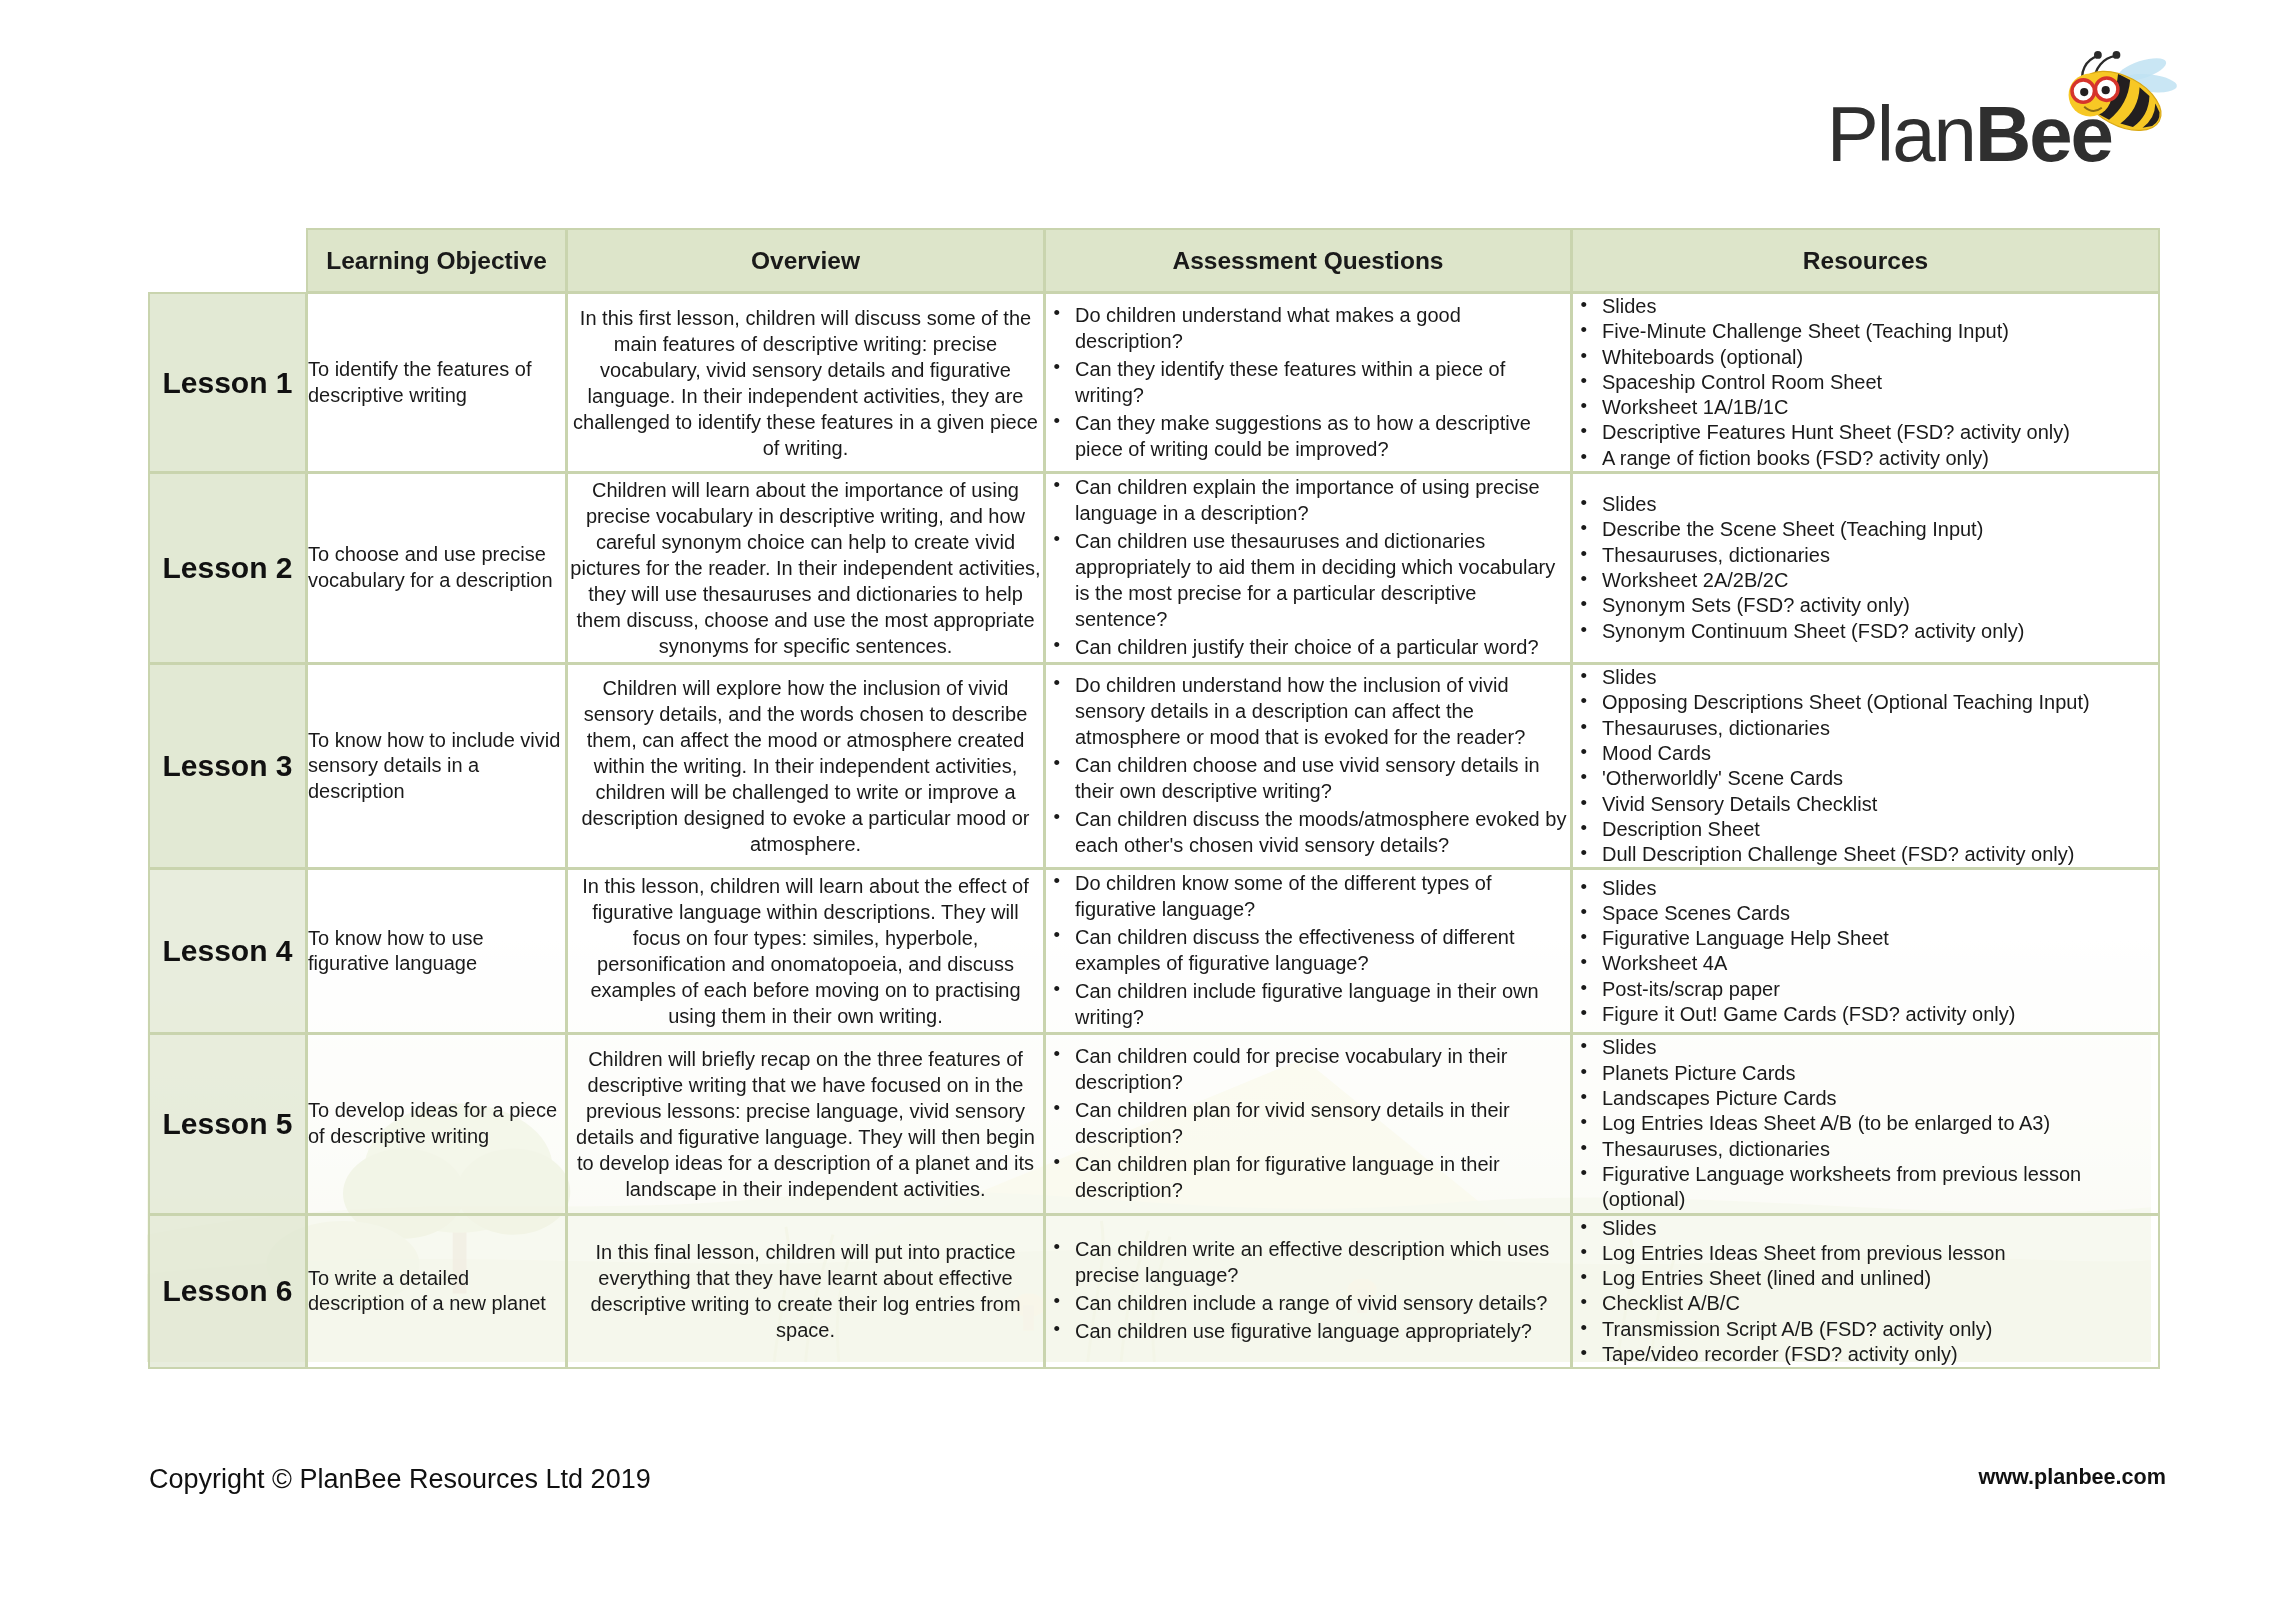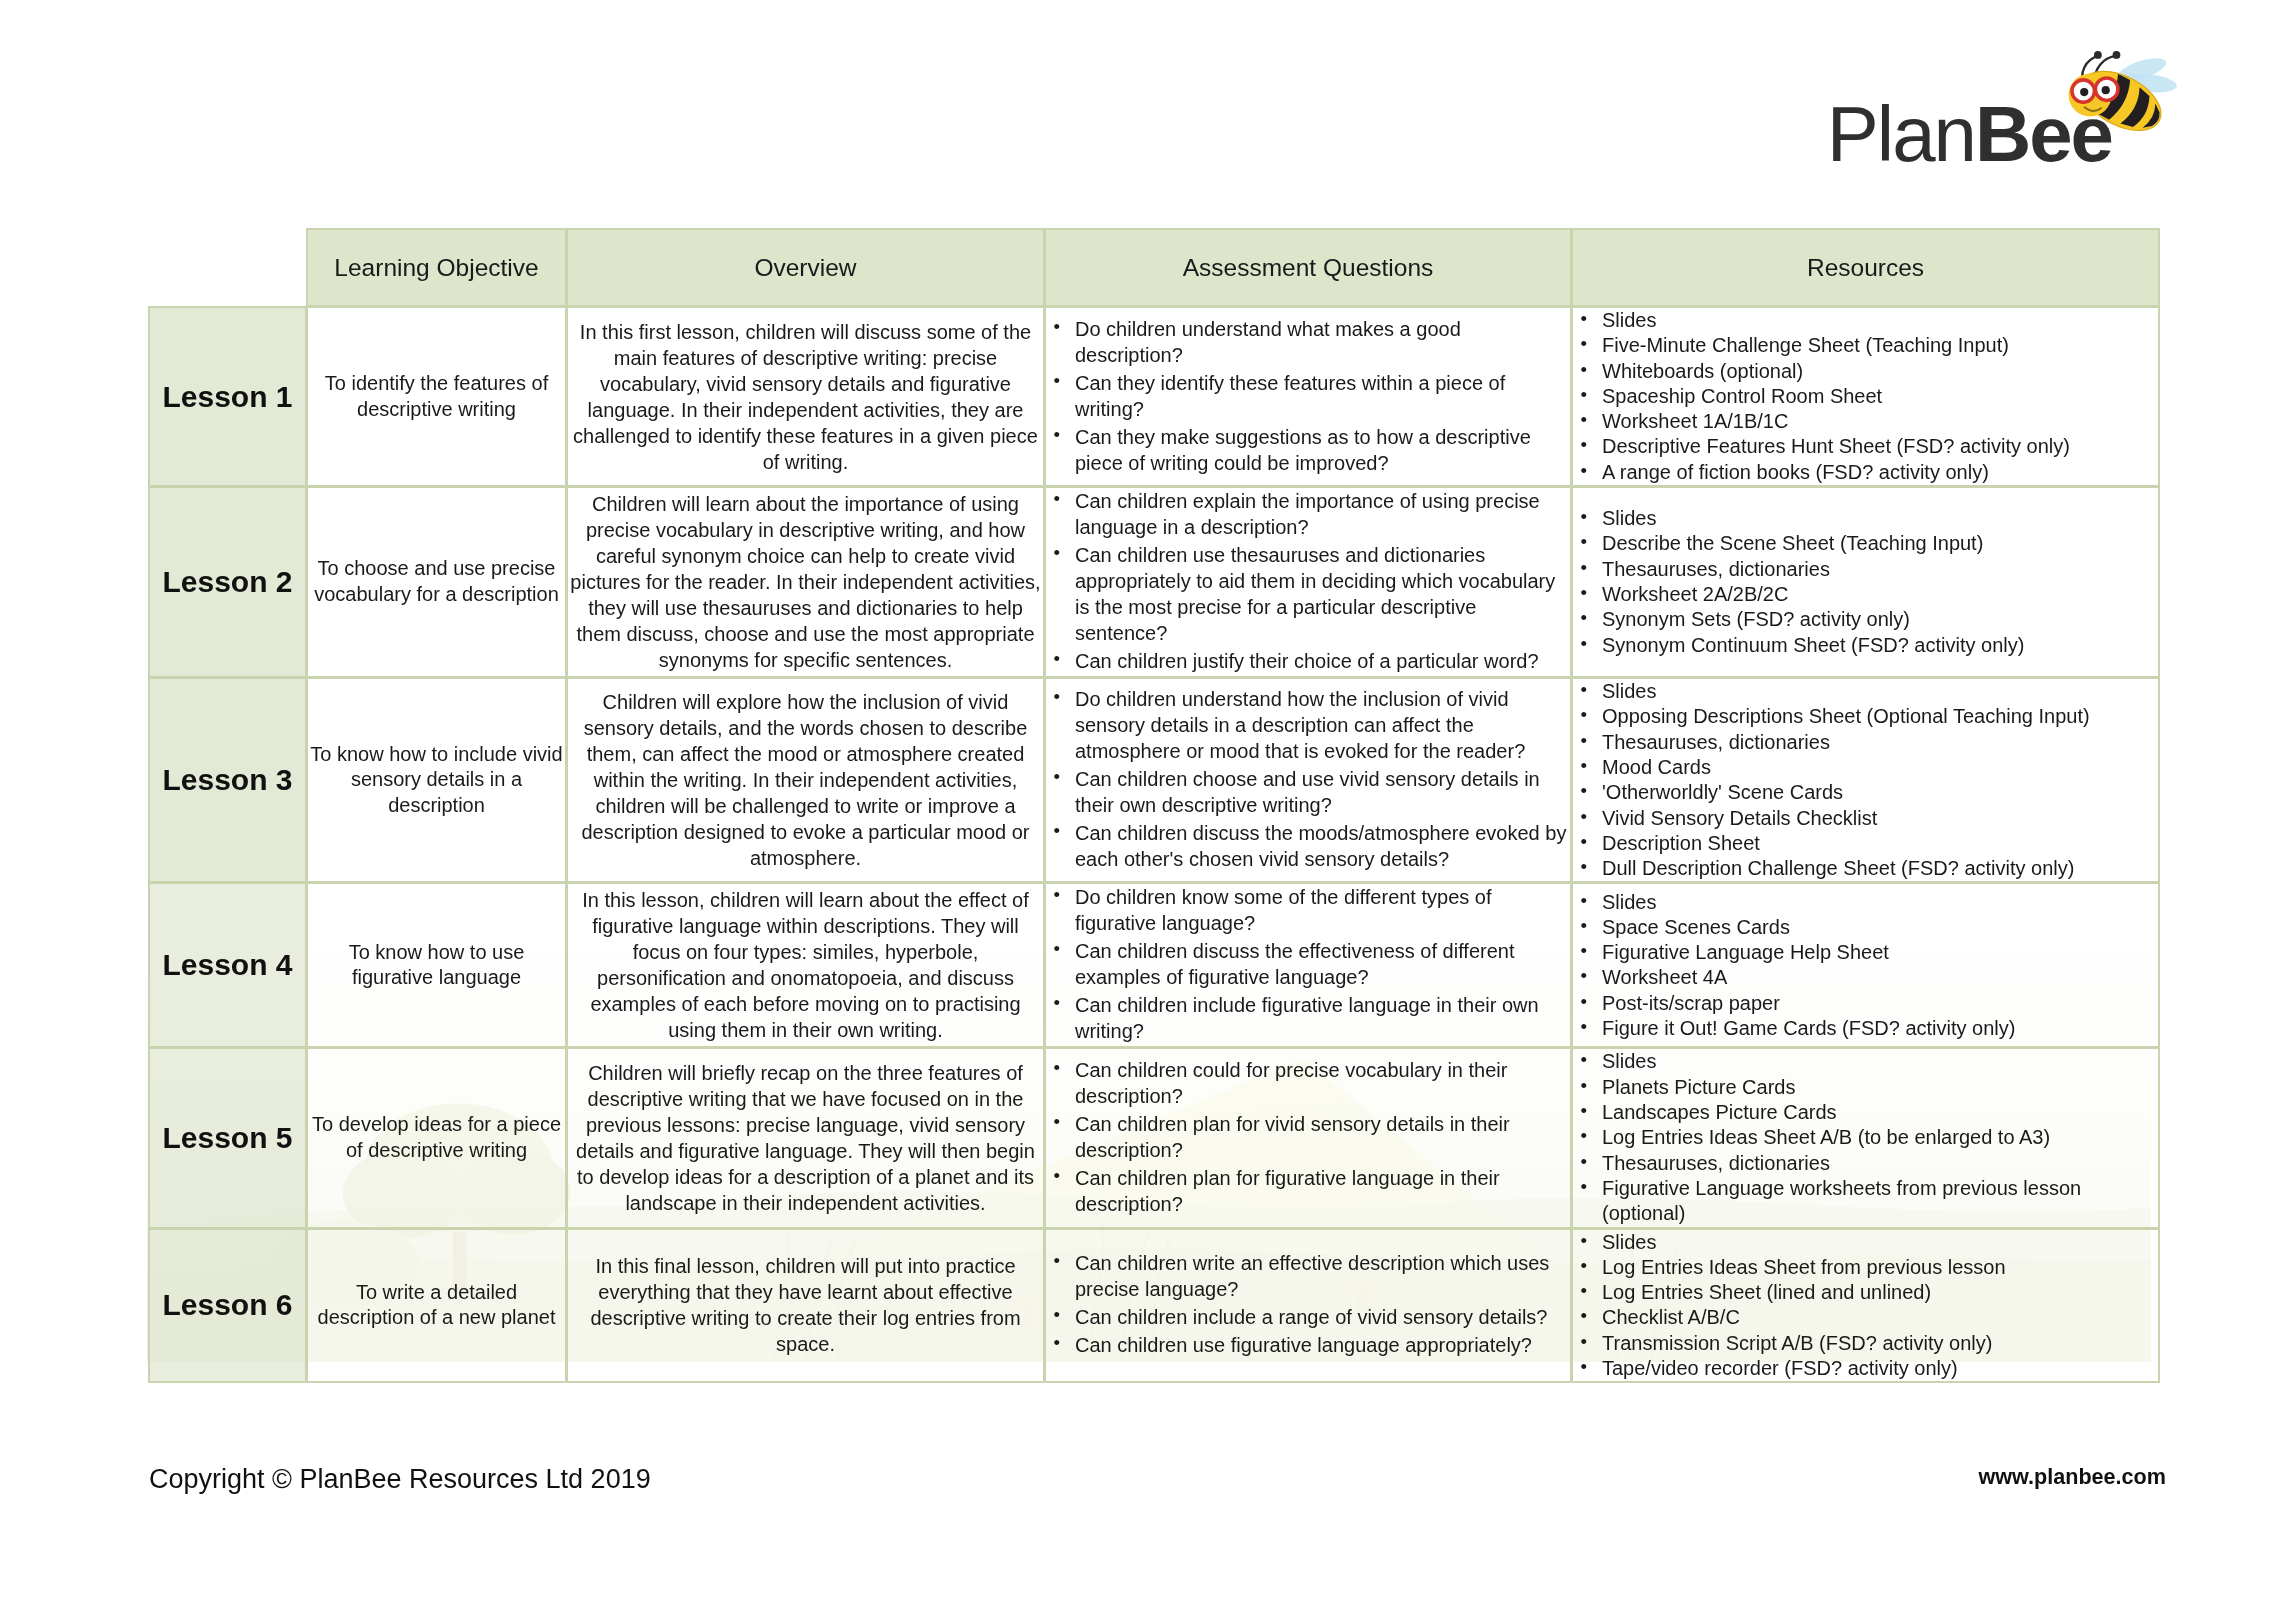--- a/index.html
+++ b/index.html
@@ -89,23 +89,23 @@
     padding: 0;
   }
   .col-lesson   { width: 155px; }
   .col-obj      { width: 257px; }
   .col-over     { width: 475px; }
   .col-assess   { width: 524px; }
   .col-res      { width: 585px; }
 
   thead th {
     background: #dde5ca;
-    height: 75px;
+    height: 61px;
     font-size: 24.5px;
-    font-weight: 400;
+    font-weight: 700;
     color: #1a1a1a;
     text-align: center;
     box-shadow: 0 0 0 2px #c9d4ae;
     margin-top: 16px;
   }
   thead th.blank-head {
     background: transparent;
     box-shadow: none;
   }
 
@@ -122,21 +122,20 @@
     box-shadow: 0 0 0 2px #c9d4ae;
     padding: 9.8px 13.7px;
   }
   
   tr.translucent td.cell { background: rgba(255,255,255,0.42); }
   tr.translucent td.lesson-label { background: rgba(226,233,212,0.80); }
 
   .objective {
     font-size: 20px;
     line-height: 1.28;
-    text-align: center;
     color: #1a1a1a;
   }
   .overview {
     font-size: 20px;
     line-height: 1.30;
     text-align: center;
     color: #1a1a1a;
   }
   ul.bullets {
     margin: 0;

